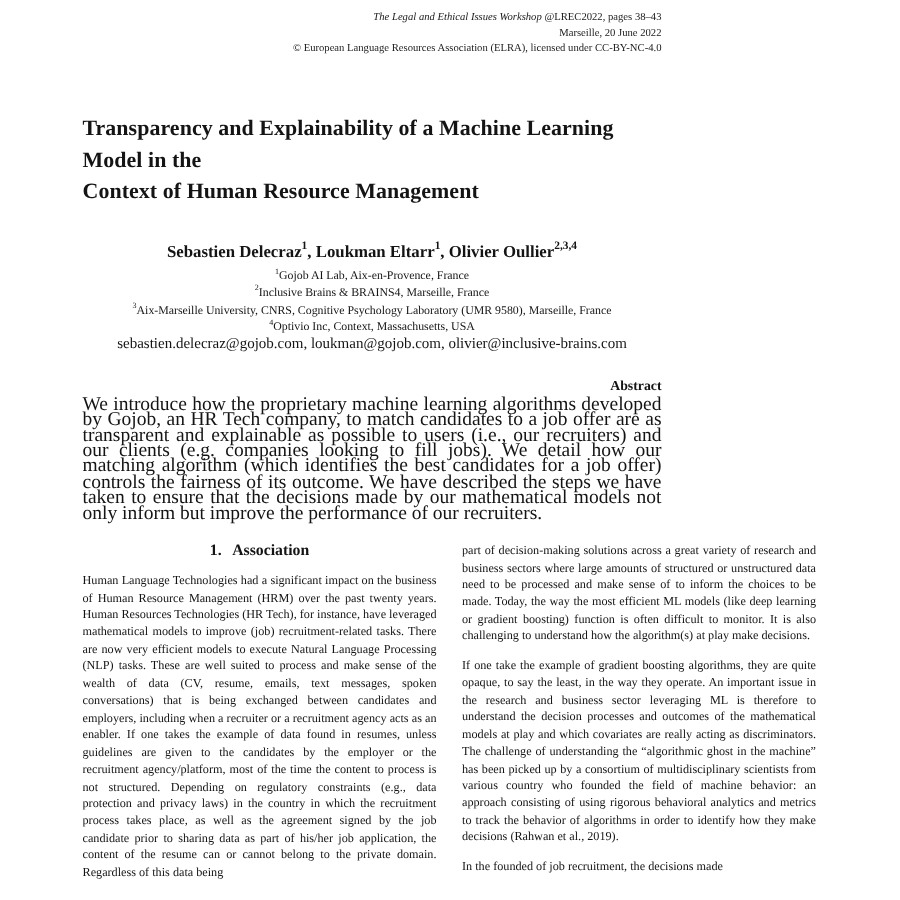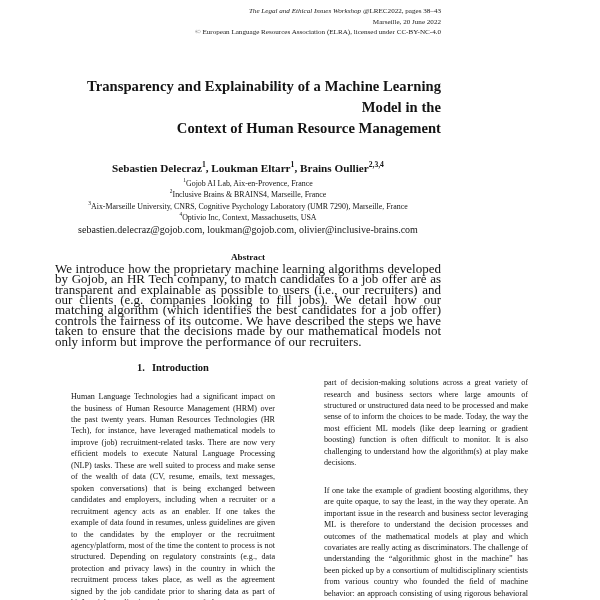--- a/index.html
+++ b/index.html
@@ -30,21 +30,21 @@
     margin: 0 0 0 0;
   }
   .runhead .ln1 { font-style: italic; }
   .runhead .ln1 .roman { font-style: normal; }
   .runhead .ln2 { font-style: normal; }
   .runhead .ln3 { font-style: normal; }
 
   
   .title {
     margin: 38px 0 4px 0;
-    text-align: right;
+    text-align: left;
     font-size: 14.6px;
     font-weight: bold;
     line-height: 21px;
     letter-spacing: 0.05px;
   }
   .title-line { display: block; }
 
   
   .authors {
     margin: 22px 0 0 0;
@@ -75,21 +75,21 @@
     font-size: 0.68em;
     vertical-align: super;
     line-height: 0;
   }
 
   
   .abstract-block {
     margin: 16px 0 0 0;
   }
   .abstract-head {
-    text-align: center;
+    text-align: right;
     font-size: 9.2px;
     font-weight: bold;
     margin: 0 0 2px 0;
   }
   .abstract-body {
     font-size: 13px;
     line-height: 10.4px;
     text-align: justify;
     margin: 0;
   }
@@ -117,21 +117,21 @@
     font-size: 10.5px;
     font-weight: bold;
     margin: 0 0 6px 0;
     line-height: 14px;
   }
   .section-head .num { margin-right: 7px; }
   p.body-par {
     font-size: 8.15px;
     line-height: 11.45px;
     text-align: justify;
-    margin: 16px;
+    margin: 0;
     hyphens: manual;
   }
   p.body-par + p.body-par { margin-top: 8px; }
   .col-right { padding-top: 0; }
   .clip { overflow: hidden; }
 </style>
 </head>
 <body>
 
 <div class="page">
@@ -140,39 +140,39 @@
     <div class="ln1"><span>The Legal and Ethical Issues Workshop</span><span class="roman"> @LREC2022, pages 38–43</span></div>
     <div class="ln2">Marseille, 20 June 2022</div>
     <div class="ln3">© European Language Resources Association (ELRA), licensed under CC-BY-NC-4.0</div>
   </div>
 
   <h1 class="title">
     <span class="title-line">Transparency and Explainability of a Machine Learning Model in the</span>
     <span class="title-line">Context of Human Resource Management</span>
   </h1>
 
-  <div class="authors"><span>Sebastien Delecraz</span><sup>1</sup><span>, </span><span>Loukman Eltarr</span><sup>1</sup><span>, </span><span>Brains Oullier</span><sup>2,3,4</sup></div>
+  <div class="authors"><span>Sebastien Delecraz</span><sup>1</sup><span>, </span><span>Loukman Eltarr</span><sup>1</sup><span>, </span><span>Olivier Oullier</span><sup>2,3,4</sup></div>
 
   <div class="affils">
     <span class="affil"><span class="pre-sup">1</span><span>Gojob AI Lab, Aix-en-Provence, France</span></span>
     <span class="affil"><span class="pre-sup">2</span><span>Inclusive Brains &amp; BRAINS4, Marseille, France</span></span>
-    <span class="affil"><span class="pre-sup">3</span><span>Aix-Marseille University, CNRS, Cognitive Psychology Laboratory (UMR 7290), Marseille, France</span></span>
+    <span class="affil"><span class="pre-sup">3</span><span>Aix-Marseille University, CNRS, Cognitive Psychology Laboratory (UMR 9580), Marseille, France</span></span>
     <span class="affil"><span class="pre-sup">4</span><span>Optivio Inc, Context, Massachusetts, USA</span></span>
   </div>
 
   <div class="emails">sebastien.delecraz@gojob.com, loukman@gojob.com, olivier@inclusive-brains.com</div>
 
   <div class="abstract-block">
     <div class="abstract-head">Abstract</div>
     <p class="abstract-body">We introduce how the proprietary machine learning algorithms developed by Gojob, an HR Tech company, to match candidates to a job offer are as transparent and explainable as possible to users (i.e., our recruiters) and our clients (e.g. companies looking to fill jobs). We detail how our matching algorithm (which identifies the best candidates for a job offer) controls the fairness of its outcome. We have described the steps we have taken to ensure that the decisions made by our mathematical models not only inform but improve the performance of our recruiters.</p>
   </div>
 
   <div class="columns">
     <div class="col col-left clip">
-      <div class="section-head"><span class="num">1.</span><span>Introduction</span></div>
+      <div class="section-head"><span class="num">1.</span><span>Association</span></div>
       <p class="body-par">Human Language Technologies had a significant impact on the business of Human Resource Management (HRM) over the past twenty years. Human Resources Technologies (HR Tech), for instance, have leveraged mathematical models to improve (job) recruitment-related tasks. There are now very efficient models to execute Natural Language Processing (NLP) tasks. These are well suited to process and make sense of the wealth of data (CV, resume, emails, text messages, spoken conversations) that is being exchanged between candidates and employers, including when a recruiter or a recruitment agency acts as an enabler. If one takes the example of data found in resumes, unless guidelines are given to the candidates by the employer or the recruitment agency/platform, most of the time the content to process is not structured. Depending on regulatory constraints (e.g., data protection and privacy laws) in the country in which the recruitment process takes place, as well as the agreement signed by the job candidate prior to sharing data as part of his/her job application, the content of the resume can or cannot belong to the private domain. Regardless of this data being</p>
     </div>
     <div class="col col-right clip">
       <p class="body-par">part of decision-making solutions across a great variety of research and business sectors where large amounts of structured or unstructured data need to be processed and make sense of to inform the choices to be made. Today, the way the most efficient ML models (like deep learning or gradient boosting) function is often difficult to monitor. It is also challenging to understand how the algorithm(s) at play make decisions.</p>
       <p class="body-par">If one take the example of gradient boosting algorithms, they are quite opaque, to say the least, in the way they operate. An important issue in the research and business sector leveraging ML is therefore to understand the decision processes and outcomes of the mathematical models at play and which covariates are really acting as discriminators. The challenge of understanding the “algorithmic ghost in the machine” has been picked up by a consortium of multidisciplinary scientists from various country who founded the field of machine behavior: an approach consisting of using rigorous behavioral analytics and metrics to track the behavior of algorithms in order to identify how they make decisions (Rahwan et al., 2019).</p>
       <p class="body-par">In the founded of job recruitment, the decisions made</p>
     </div>
   </div>
 
 </div>

